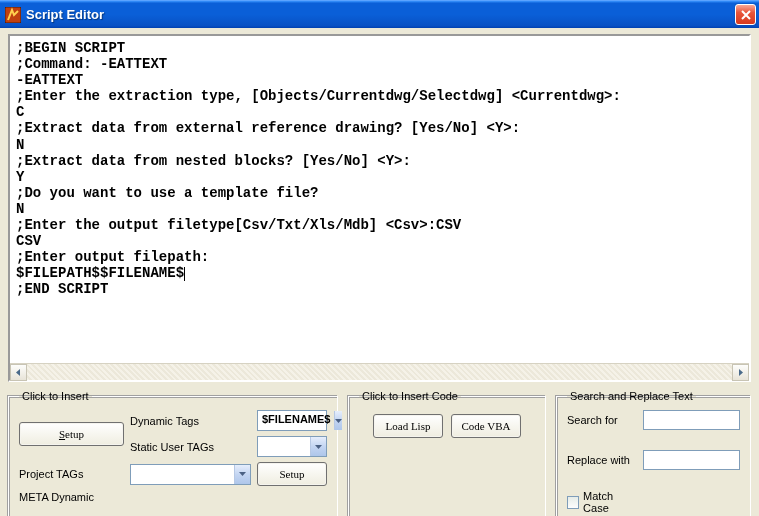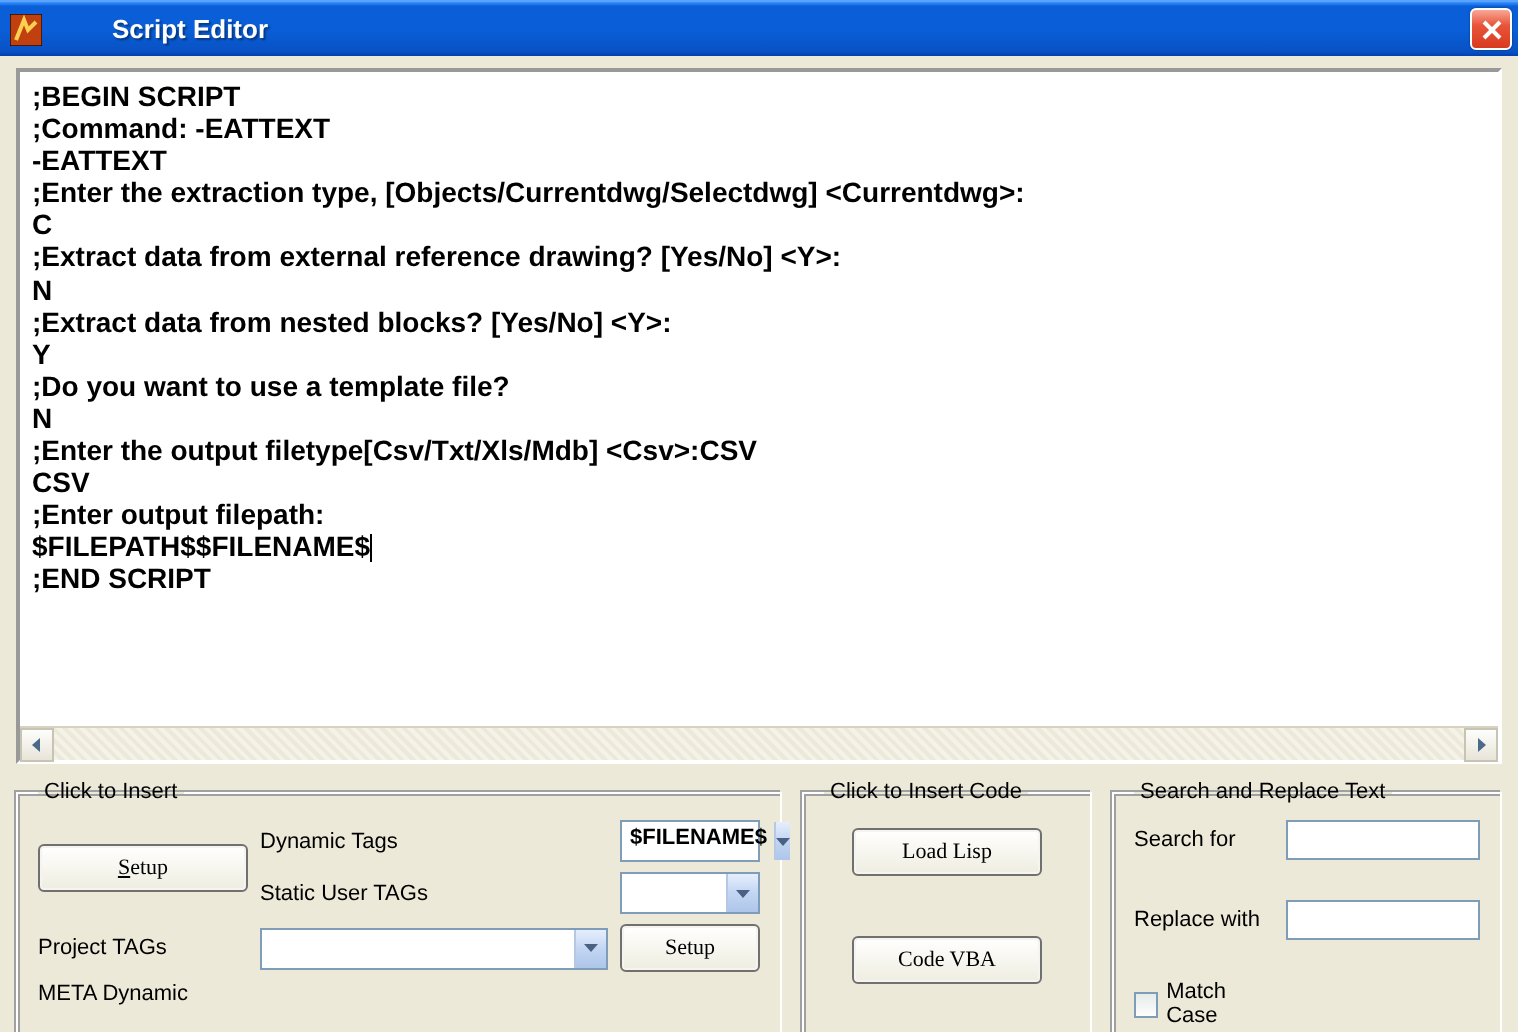--- a/index.html
+++ b/index.html
@@ -15,21 +15,20 @@
 .titlebar {
   height: 28px;
   background: linear-gradient(to bottom, #3a95ff 0%, #0a5fd8 8%, #0a5fd8 50%, #0851c4 92%, #0040b0 100%);
   display: flex;
   align-items: center;
   padding: 0 3px;
   color: white;
   font-weight: bold;
   font-size: 13px;
   border-top: 1px solid #5aa3ff;
-  gap: 30px;
 }
 .appicon {
   width: 16px;
   height: 16px;
   margin: 0 5px 0 2px;
   display: flex;
   align-items: center;
   justify-content: center;
 }
 .appicon svg { width: 16px; height: 16px; }
@@ -52,21 +51,21 @@
   border: 2px solid;
   border-color: #999 #fff #fff #999;
   background: #fff;
   height: 348px;
   position: relative;
   display: flex;
   flex-direction: column;
 }
 .editor {
   flex: 1;
-  font-family: Liberation Sans, sans-serif;
+  font-family: Liberation Mono, monospace;
   font-size: 14px;
   font-weight: bold;
   padding: 4px 6px;
   white-space: pre;
   overflow: hidden;
   line-height: 1.15;
   position: relative;
   outline: none;
 }
 .caret {
@@ -131,21 +130,21 @@
   background: linear-gradient(to bottom, #fff, #efede0);
   border: 1px solid #707070;
   border-radius: 3px;
   font-family: Tahoma;
   font-size: 11px;
   cursor: pointer;
   padding: 0 6px;
   box-shadow: inset 0 0 0 1px #f5f4ee;
 }
 .btn u { text-decoration: underline; }
-.code-btns { display: flex; flex-direction: column; gap: 30px; padding: 4px 14px 10px 14px; }
+.code-btns { display: flex; flex-direction: row; gap: 8px; padding: 4px 14px 10px 14px; }
 .code-btns .btn { width: 100%; height: 24px; }
 .search-grid { display: grid; grid-template-columns: 70px 1fr; gap: 20px 6px; align-items: center; }
 .txt {
   height: 20px; border: 1px solid #7f9db9; background: #fff;
   padding: 2px 3px; font-size: 11px; width: 100%;
 }
 .match-row { display: flex; align-items: center; gap: 4px; }
 .chk {
   width: 13px; height: 13px; border: 1px solid #7f9db9;
   background: linear-gradient(to bottom,#e6ece8,#fdfdfd);

